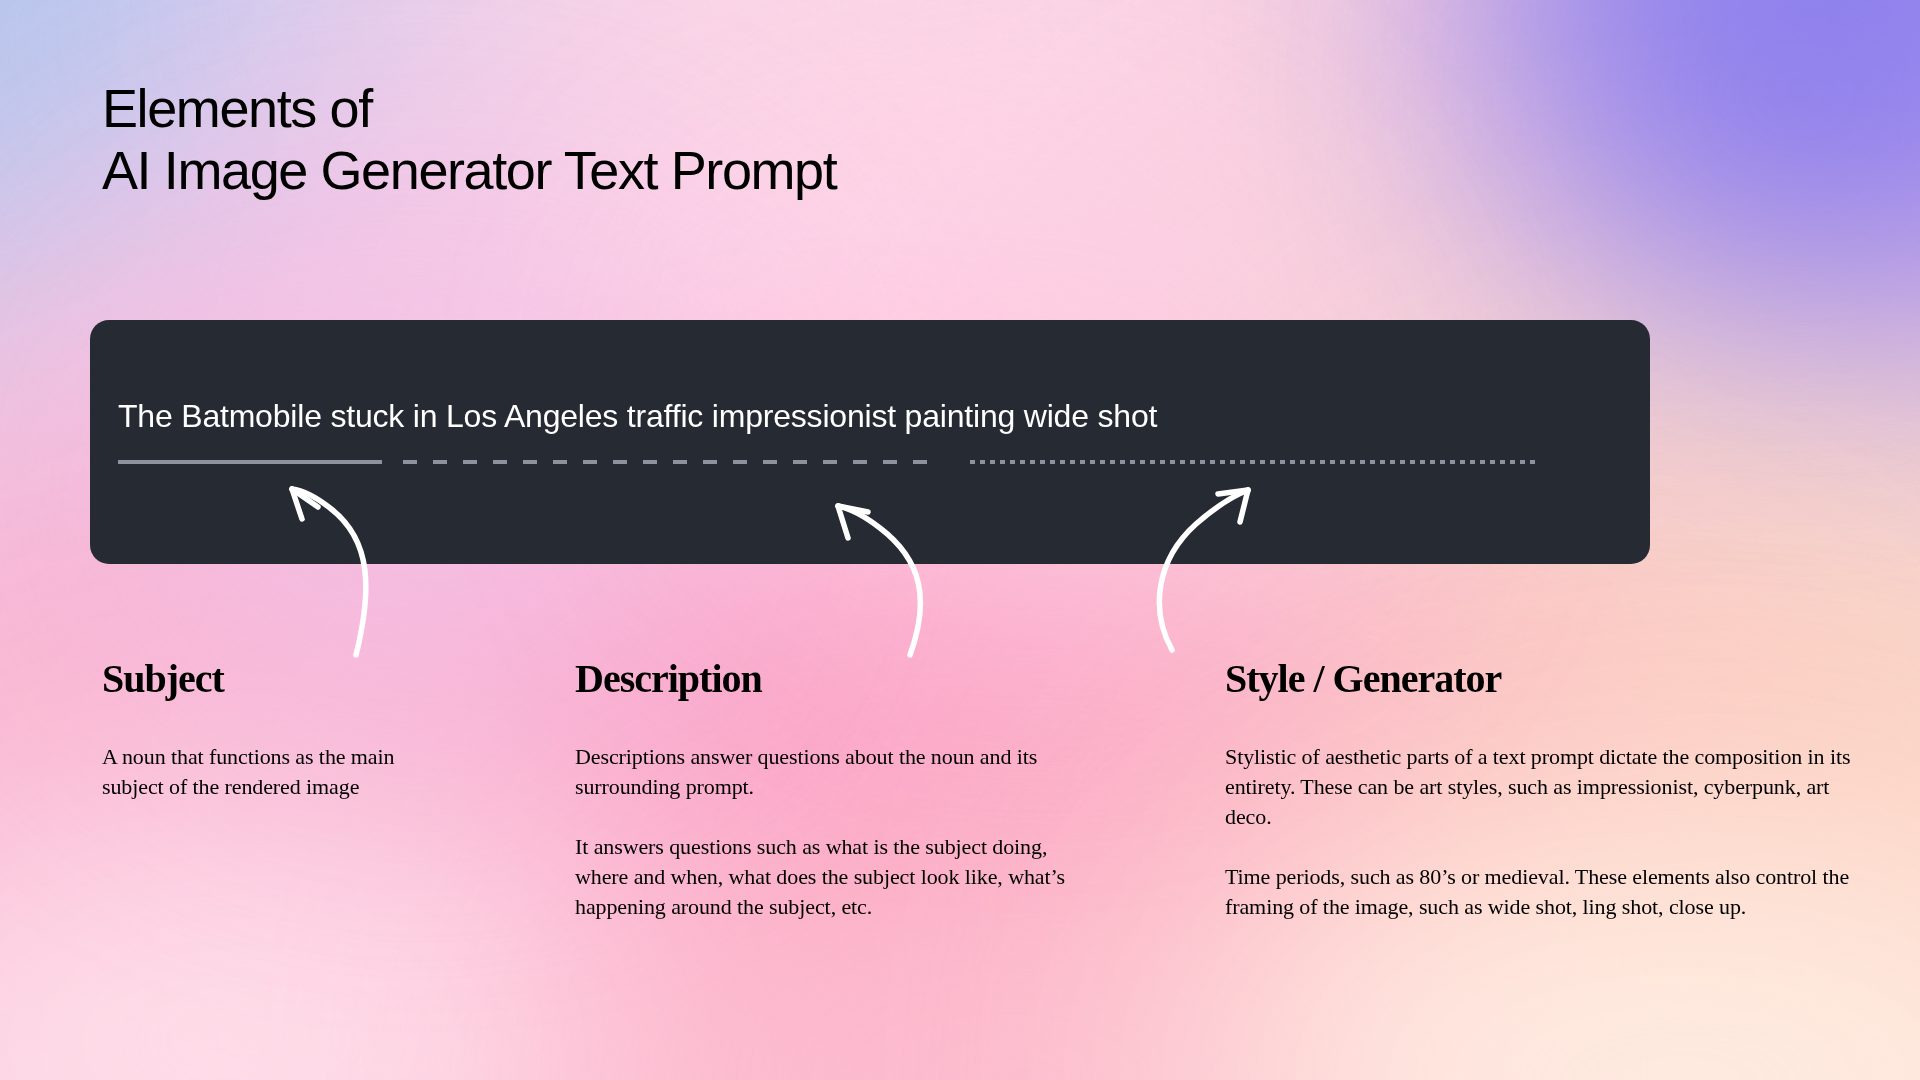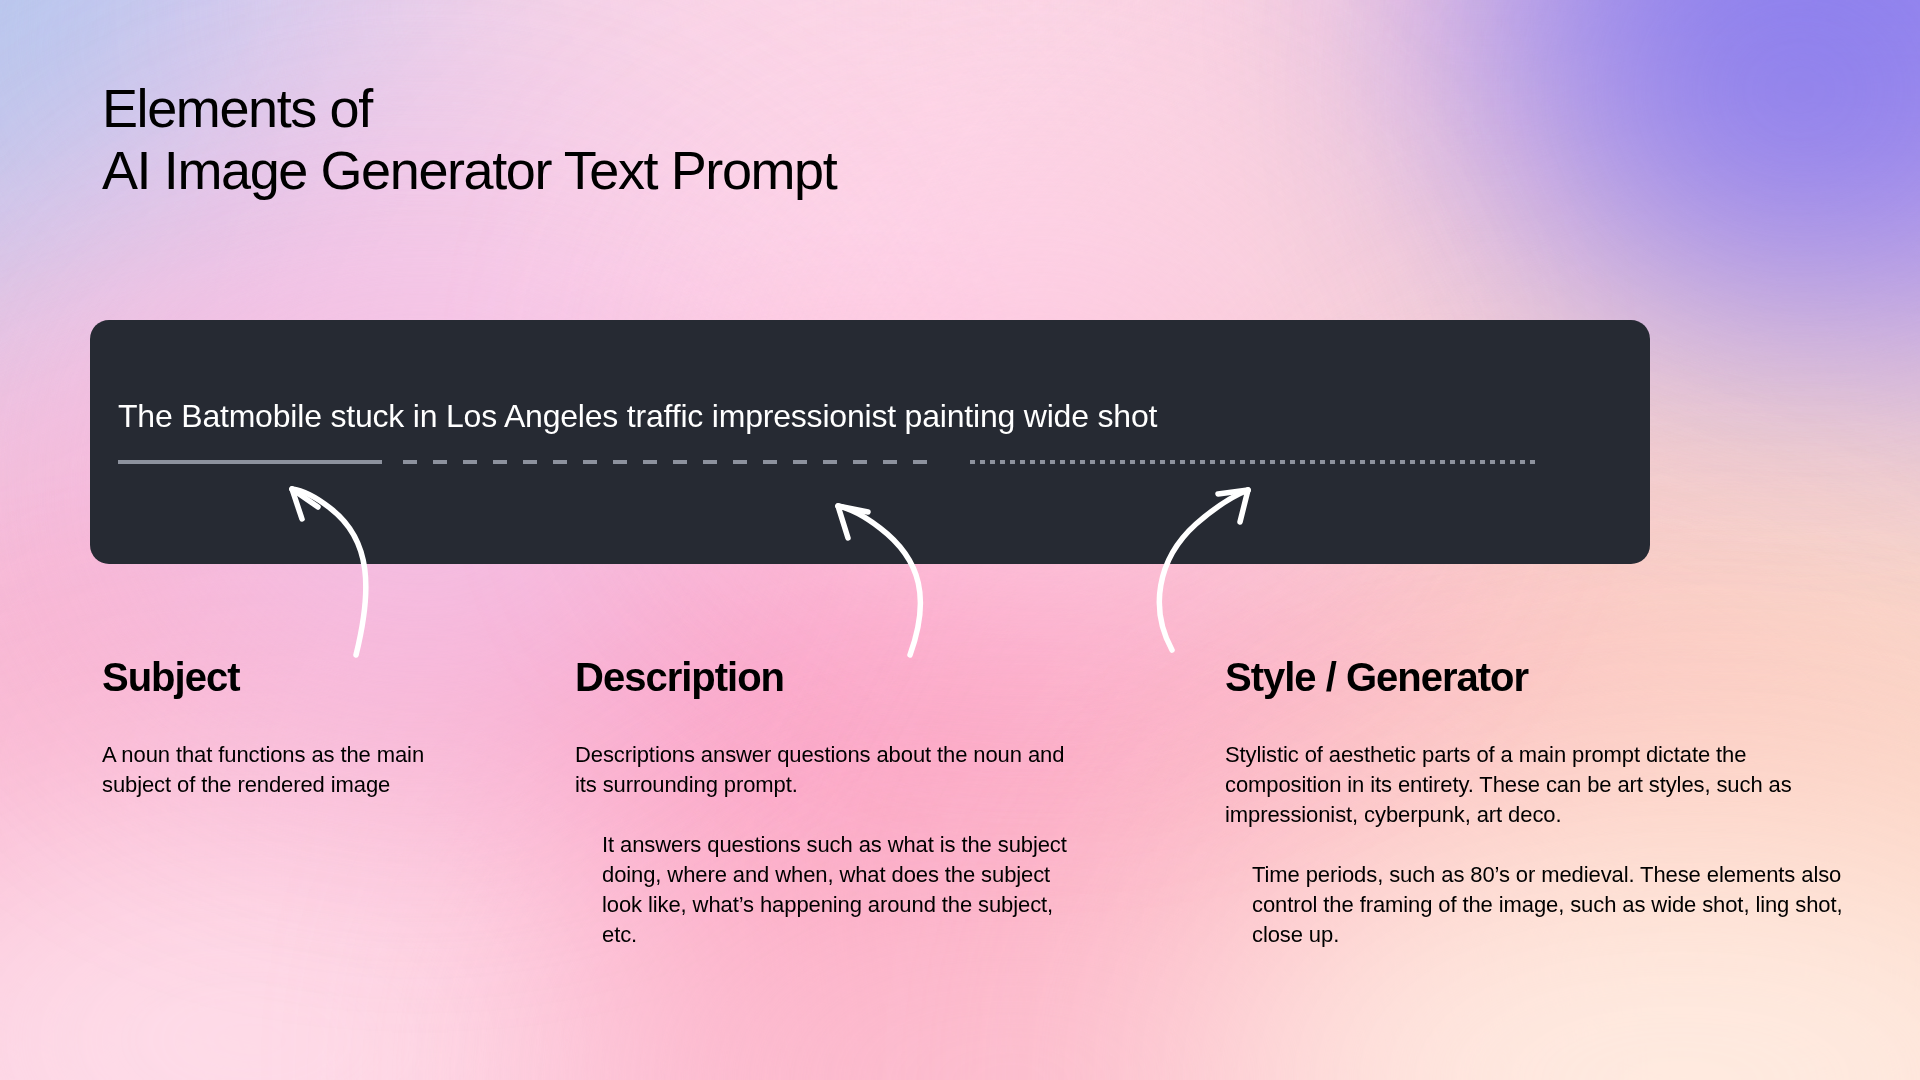--- a/index.html
+++ b/index.html
@@ -69,33 +69,33 @@
     background:#a3a5f3; border:none; border-radius:16px;
     font-family:"Liberation Sans", sans-serif;
     font-size:34px; color:#16181d; cursor:pointer;
     letter-spacing:-.3px;
   }
 
   
   #arrows{ position:absolute; left:0; top:0; width:1920px; height:1080px; z-index:4; pointer-events:none; }
 
   
-  .col{ position:absolute; }
+  .col{ position:absolute;font-family:Liberation Serif, serif; }
   .c1{ left:102px; top:655px; width:330px; }
   .c2{ left:575px; top:655px; width:500px; }
   .c3{ left:1225px; top:655px; width:630px; }
   .col h2{
     font-size:40px; font-weight:700; color:#000;
     letter-spacing:-1px; margin-bottom:40px;
   }
   .col p{
     font-size:22px; line-height:1.36; color:#000000;
     letter-spacing:-.1px;
   }
-  .col p + p{ margin-top:30px;margin-left:27px; }
+  .col p + p{ margin-top:30px; }
 </style>
 </head>
 <body>
 
 <div id="bg">
   <div class="blob b1"></div>
   <div class="blob b2"></div>
   <div class="blob b3"></div>
   <div class="blob b4"></div>
   <div class="blob b5"></div>
@@ -162,17 +162,17 @@
   </div>
 
   <div class="col c2">
     <h2>Description</h2>
     <p>Descriptions answer questions about the noun and its surrounding prompt.</p>
     <p>It answers questions such as what is the subject doing, where  and when, what does the subject look like, what’s happening around the subject, etc.</p>
   </div>
 
   <div class="col c3">
     <h2>Style / Generator</h2>
-    <p>Stylistic of aesthetic parts of a main prompt dictate the composition in its entirety. These can be art styles, such as impressionist, cyberpunk, art deco.</p>
+    <p>Stylistic of aesthetic parts of a text prompt dictate the composition in its entirety. These can be art styles, such as impressionist, cyberpunk, art deco.</p>
     <p>Time periods, such as 80’s or medieval. These elements also control the framing of the image, such as wide shot, ling shot, close up.</p>
   </div>
 
 </div>
 
 </body></html>

